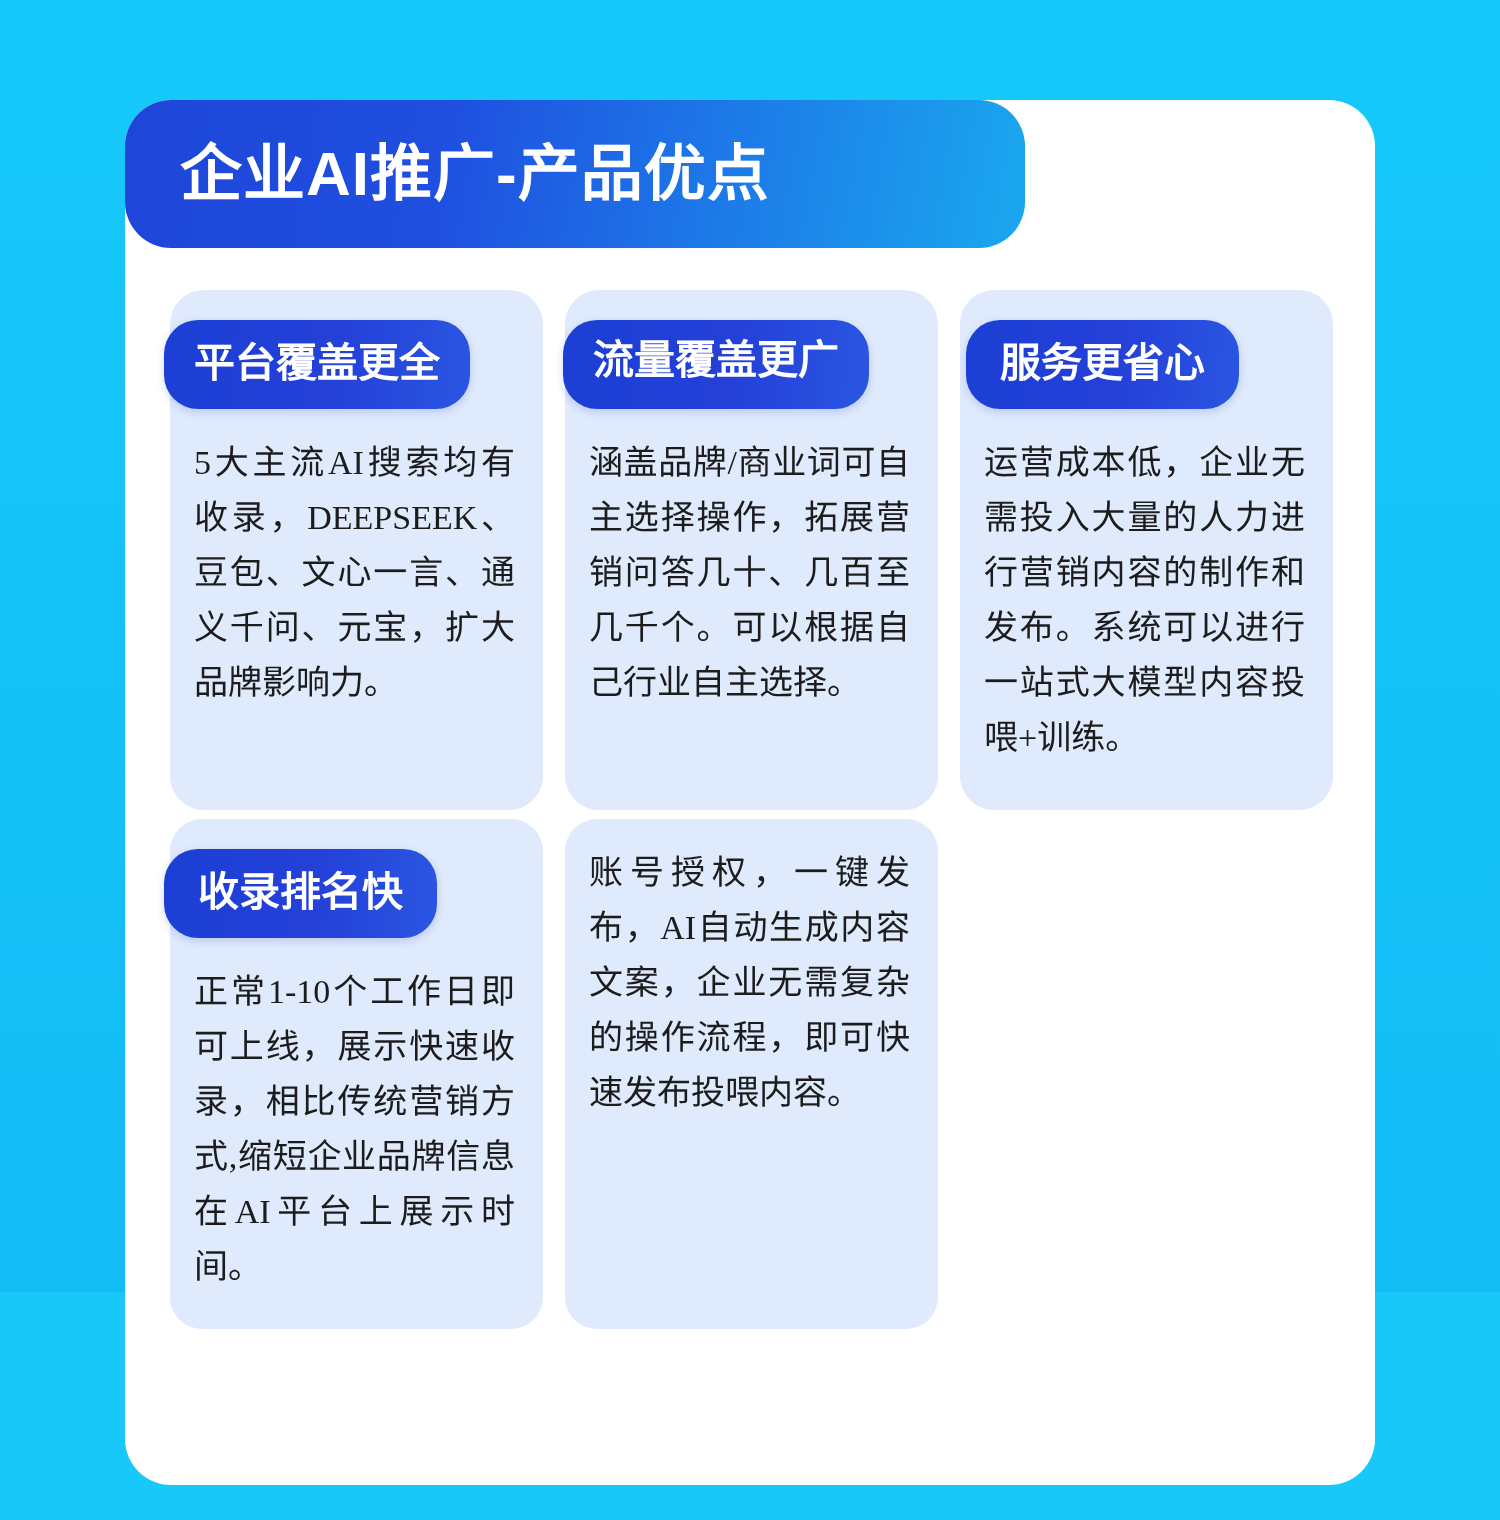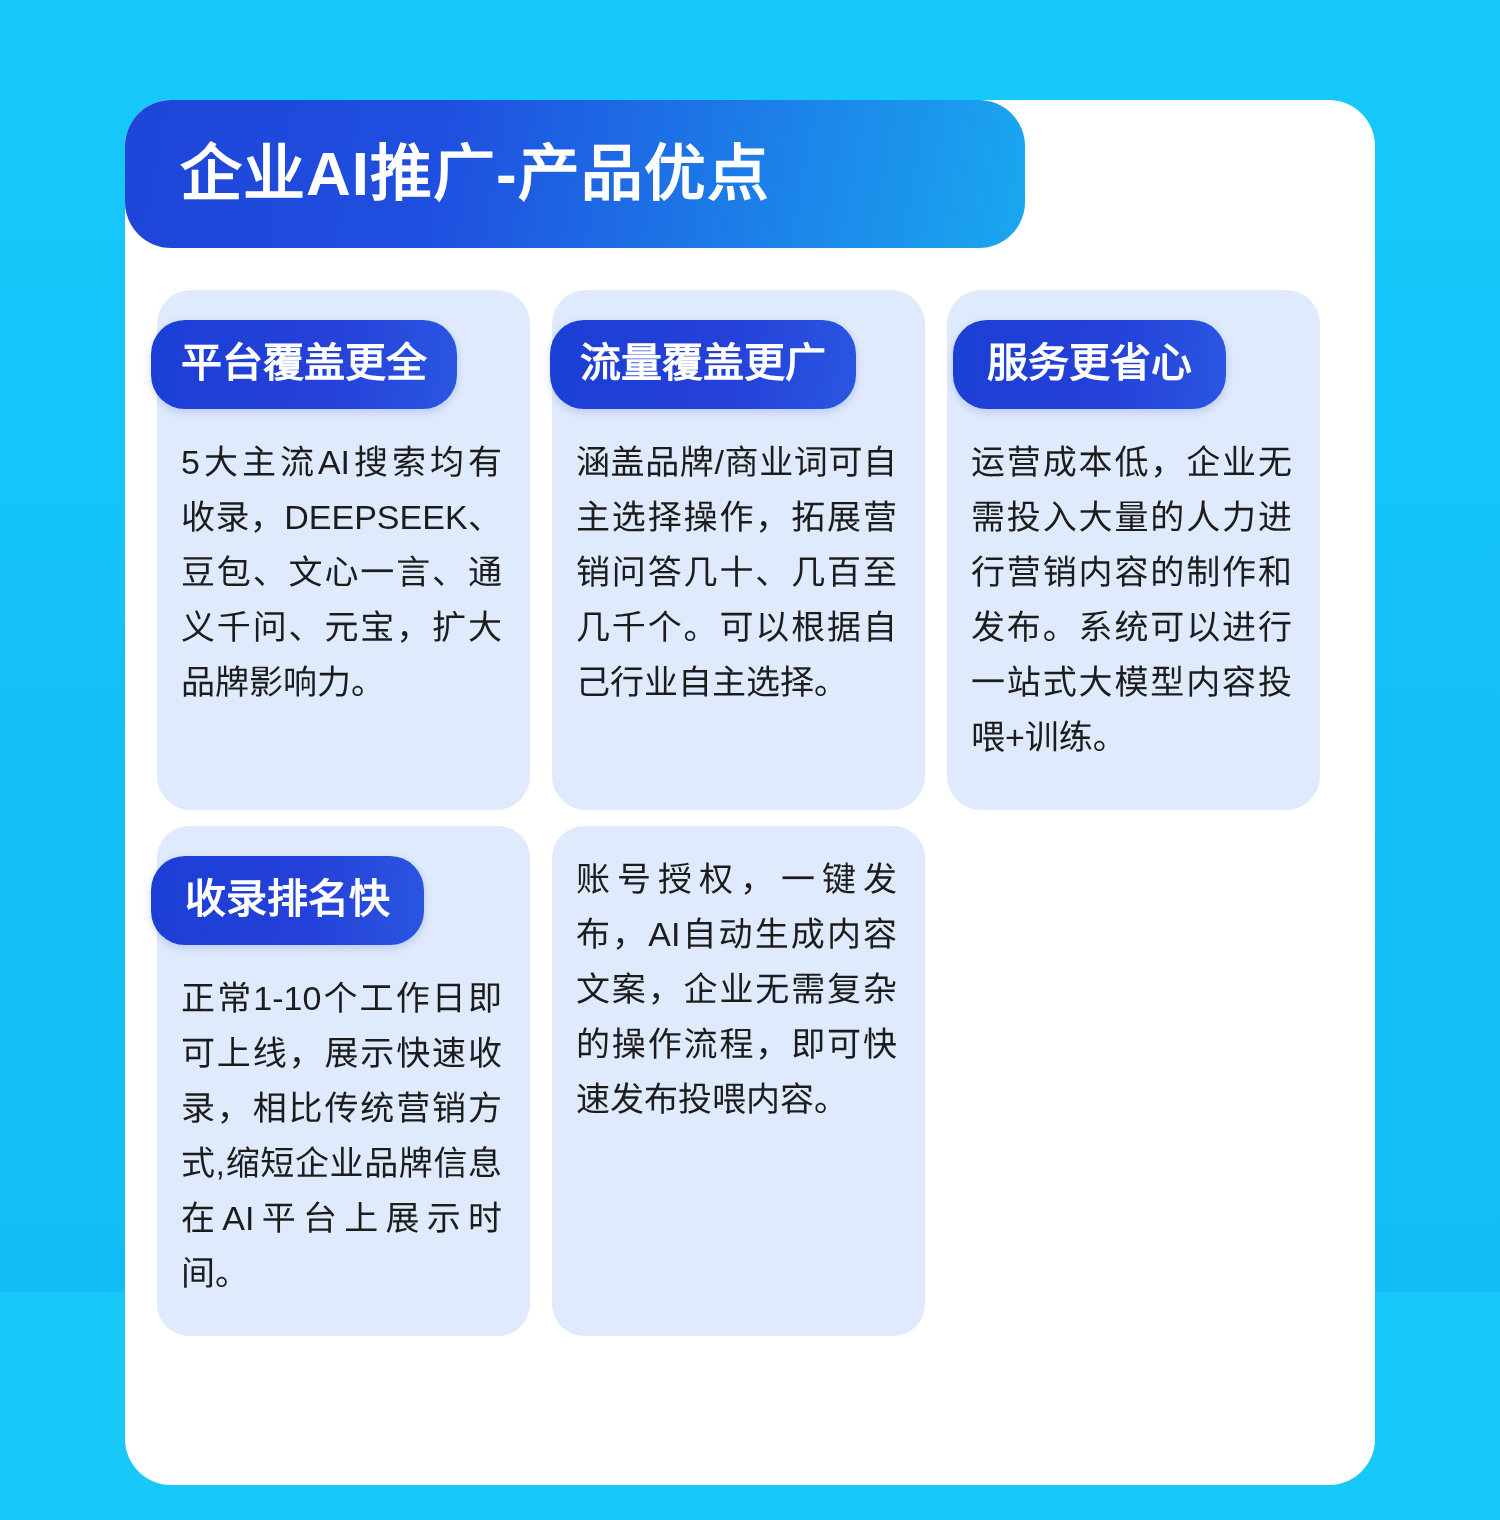--- a/index.html
+++ b/index.html
@@ -50,26 +50,26 @@
     color: #ffffff;
     font-size: 62px;
     font-weight: bold;
     letter-spacing: 1px;
     line-height: 1;
     white-space: nowrap;
   }
 
   .grid {
     position: absolute;
-    left: 157px;
+    left: 170px;
     top: 290px;
     width: 1165px;
     display: flex;
     flex-wrap: wrap;
-    gap: 16px 22px;
+    gap: 9px 22px;
   }
 
   .card {
     width: 373px;
     background: #dfeafc;
     border-radius: 34px;
     box-sizing: border-box;
     padding: 0 0 26px 0;
     position: relative;
   }
@@ -93,25 +93,26 @@
   .card.narrow-head .card-head { padding-left: 34px; padding-right: 34px; }
 
   .card-body {
     margin-top: 26px;
     padding: 0 28px 0 24px;
     color: #1c1c1c;
     font-size: 34px;
     line-height: 1.62;
     letter-spacing: 0px;
     text-align: justify;
+    font-family: Liberation Serif, serif;
   }
 
   
   .card:nth-child(2) .card-head,
-  .card:nth-child(5) .card-head { margin-left: -2px; }
+  .card:nth-child(5) .card-head { margin-left: -2px; font-family: Liberation Mono, monospace; }
   .card:nth-child(3) .card-head,
   .card:nth-child(6) .card-head { margin-left: 6px; }
 </style>
 </head>
 <body>
 
 <div class="poster">
 
   <div class="panel"></div>
 

